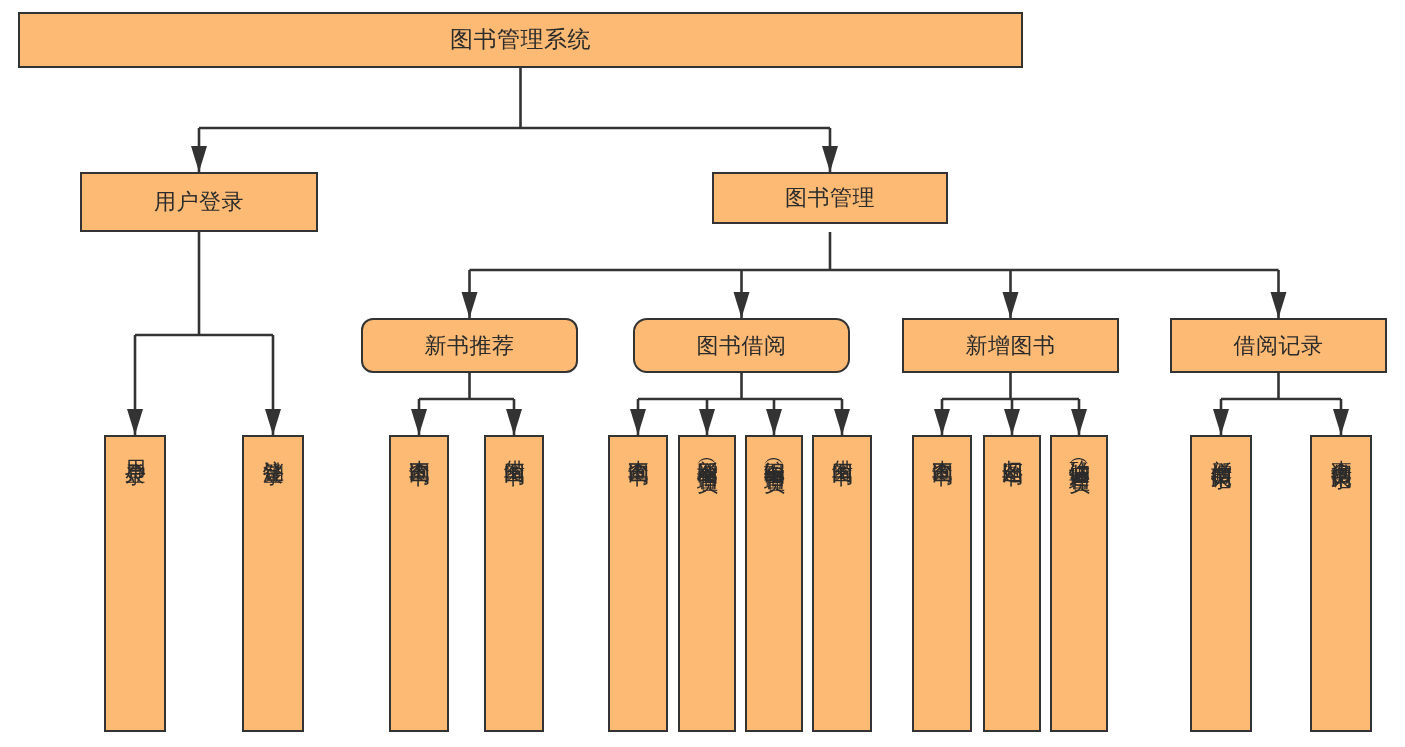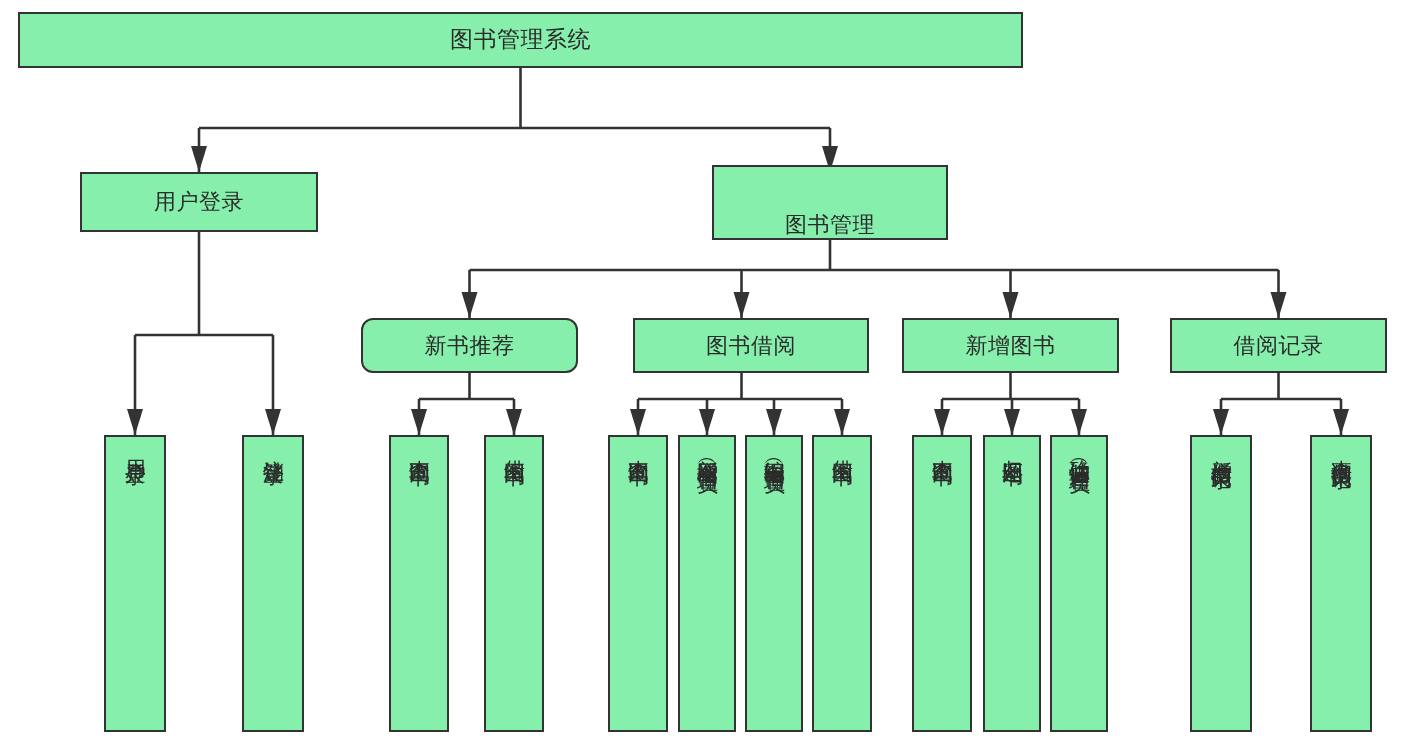--- a/index.html
+++ b/index.html
@@ -23,21 +23,21 @@
     left: 0;
     top: 0;
     width: 1405px;
     height: 747px;
     pointer-events: none;
   }
   .node {
     position: absolute;
     box-sizing: border-box;
     border: 2.2px solid #333333;
-    background: #86efac;
+    background: #fdba74;
     display: flex;
     align-items: center;
     justify-content: center;
     color: #2b2b2b;
     line-height: 1.18;
   }
   .node.horizontal {
     font-size: 22px;
     letter-spacing: 0.5px;
   }
@@ -123,27 +123,27 @@
       <line x1="1341" y1="399" x2="1341" y2="435" stroke="#333333" stroke-width="2.6"></line>
       <polygon points="1333,409 1349,409 1341,435" fill="#333333"></polygon>
     </svg>
   <div id="node-layer">
       <div class="node horizontal root" style="left: 18px; top: 12px; width: 1005px; height: 56px; border-color: rgb(51, 51, 51); color: rgb(43, 43, 43);">
         <span>图书管理系统</span>
       </div>
       <div class="node horizontal" style="left: 80px; top: 172px; width: 238px; height: 60px; border-color: rgb(51, 51, 51); color: rgb(43, 43, 43);">
         <span>用户登录</span>
       </div>
-      <div class="node horizontal" style="left: 712px; top: 165px; width: 236px; height: 75px; border-color: rgb(51, 51, 51); color: rgb(43, 43, 43); align-items: flex-end;">
+      <div class="node horizontal" style="left: 712px; top: 172px; width: 236px; height: 52px; border-color: rgb(51, 51, 51); color: rgb(43, 43, 43);">
         <span>图书管理</span>
       </div>
       <div class="node horizontal" style="left: 361px; top: 318px; width: 217px; height: 55px; border-color: rgb(51, 51, 51); color: rgb(43, 43, 43); border-radius: 12px;">
         <span>新书推荐</span>
       </div>
-      <div class="node horizontal" style="left: 633px; top: 318px; width: 236px; height: 55px; border-color: rgb(51, 51, 51); color: rgb(43, 43, 43);">
+      <div class="node horizontal" style="left: 633px; top: 318px; width: 217px; height: 55px; border-color: rgb(51, 51, 51); color: rgb(43, 43, 43); border-radius: 14px;">
         <span>图书借阅</span>
       </div>
       <div class="node horizontal" style="left: 902px; top: 318px; width: 217px; height: 55px; border-color: rgb(51, 51, 51); color: rgb(43, 43, 43);">
         <span>新增图书</span>
       </div>
       <div class="node horizontal" style="left: 1170px; top: 318px; width: 217px; height: 55px; border-color: rgb(51, 51, 51); color: rgb(43, 43, 43);">
         <span>借阅记录</span>
       </div>
       <div class="node vertical" style="left: 104px; top: 435px; width: 62px; height: 297px; border-color: rgb(51, 51, 51); color: rgb(43, 43, 43);">
         <span class="vtext">用户登录</span>

